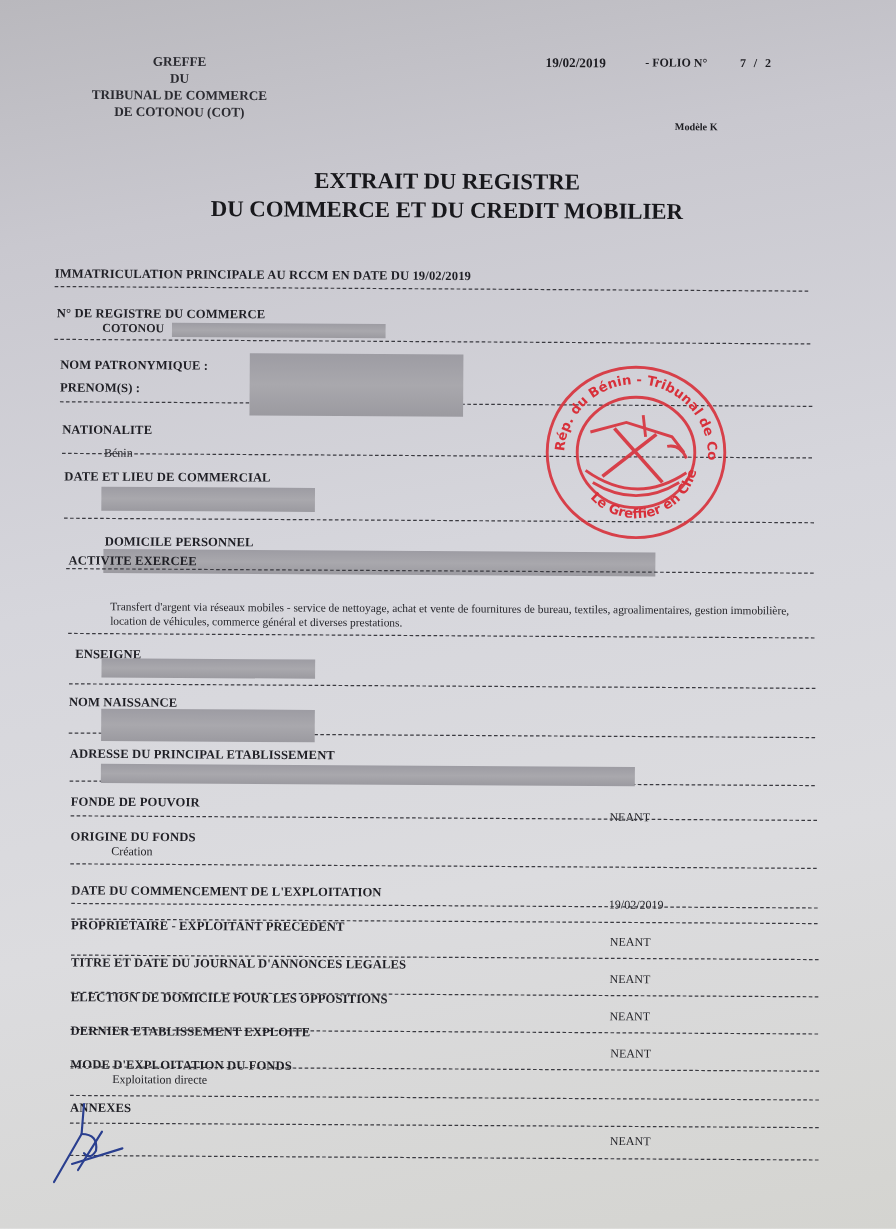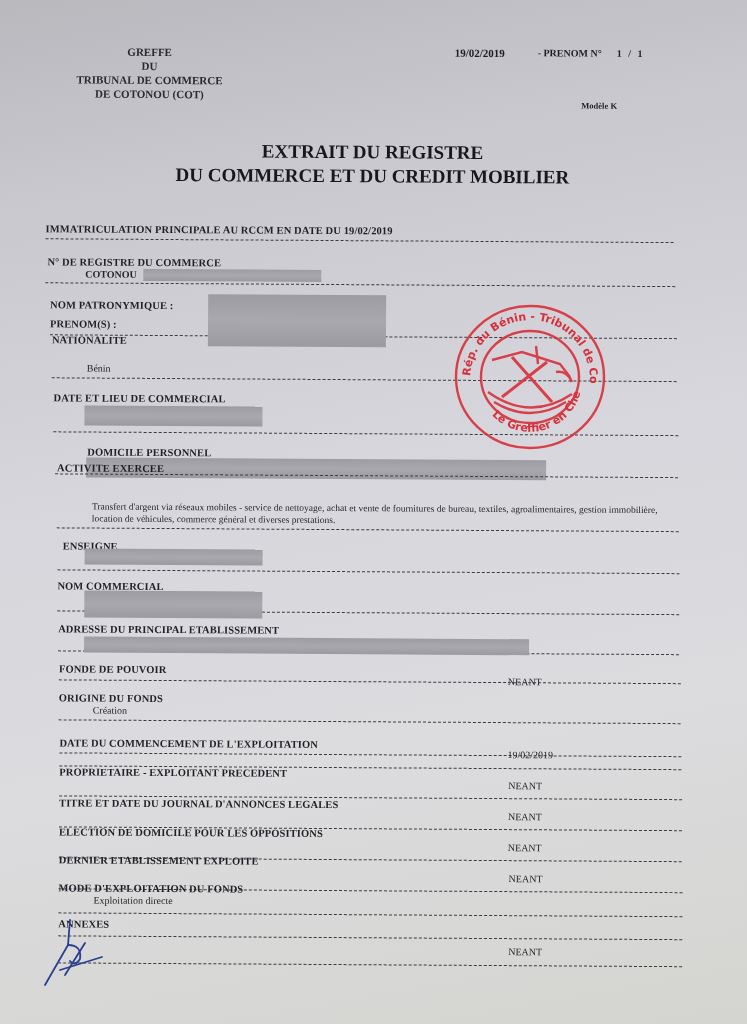--- a/index.html
+++ b/index.html
@@ -8,21 +8,21 @@
     background: linear-gradient(170deg, #b9b8bd 0%, #c9c8cf 18%, #d6d6dc 45%, #dcdcdf 70%, #d4d4d0 100%);
     font-family: "Liberation Serif", "DejaVu Serif", serif;
     color: #1d1d22;
   }
   .page { position: absolute; inset: 0; transform: rotate(0.35deg); transform-origin: 0 0; }
   .abs { position: absolute; white-space: nowrap; }
   .hdr-left { left: 60px; top: 44px; width: 180px; text-align: center; font-size: 11px; line-height: 14px; font-weight: bold; color:#2a2a30; }
   .hdr-date { left: 455px; top: 44px; font-size: 11px; font-weight: bold; }
   .hdr-folio { left: 538px; top: 44px; font-size: 10px; font-weight: bold; }
   .hdr-page { left: 617px; top: 44px; font-size: 10px; font-weight: bold; word-spacing: 4px; }
-  .hdr-model { left: 563px; top: 97px; font-size: 8.5px; font-weight: bold; margin-left: 19px; }
+  .hdr-model { left: 563px; top: 97px; font-size: 8.5px; font-weight: bold; }
   .title { left: 0; width: 747px; text-align: center; font-weight: bold; font-size: 19px; line-height: 24px; top: 138px; color: #18181c; }
   .lbl { font-size: 10.5px; font-weight: bold; letter-spacing: 0.1px; color:#1f1f25; }
   .val { font-size: 10px; color:#25252a; }
   .val-r { font-size: 10px; color:#25252a; }
   .dash { position: absolute; height: 0; border-top: 1.6px dashed #3a3a40; }
   .redact { position: absolute; background: linear-gradient(180deg,#9d9ca3,#a9a8ad 50%,#9b9aa0); }
   .activity { left: 95px; top: 500px; font-size: 9.5px; line-height: 12px; white-space: normal; width: 570px; }
   .stamp { position: absolute; left: 452px; top: 302px; width: 156px; height: 150px; }
   .sig { position: absolute; left: 40px; top: 915px; width: 75px; height: 80px; }
 </style>
@@ -32,63 +32,63 @@
 <div class="page">
 
   <div class="abs hdr-left">
     <div>GREFFE</div>
     <div>DU</div>
     <div>TRIBUNAL DE COMMERCE</div>
     <div>DE COTONOU (COT)</div>
   </div>
 
   <div class="abs hdr-date">19/02/2019</div>
-  <div class="abs hdr-folio">- PRENOM N°</div>
-  <div class="abs hdr-page">1 / 1</div>
+  <div class="abs hdr-folio">- FOLIO N°</div>
+  <div class="abs hdr-page">7 / 2</div>
   <div class="abs hdr-model">Modèle K</div>
 
   <div class="abs title">
     <div>EXTRAIT DU REGISTRE</div>
     <div>DU COMMERCE ET DU CREDIT MOBILIER</div>
   </div>
 
   <div class="abs lbl" style="left:47px;top:223px;">IMMATRICULATION PRINCIPALE AU RCCM EN DATE DU 19/02/2019</div>
   <div class="dash" style="left:47px;width:628px;top:238px;"></div>
 
   <div class="abs lbl" style="left:49px;top:256px;">N° DE REGISTRE DU COMMERCE</div>
   <div class="abs val" style="left:87px;top:268px;font-weight:bold;">COTONOU</div>
   <div class="redact" style="left:145px;top:268px;width:178px;height:12px;"></div>
   <div class="dash" style="left:47px;width:630px;top:282px;"></div>
 
   <div class="abs lbl" style="left:52px;top:299px;">NOM PATRONYMIQUE :</div>
   <div class="abs lbl" style="left:52px;top:318px;text-align:right;">PRENOM(S) :</div>
   <div class="dash" style="left:52px;width:627px;top:334px;"></div>
   <div class="redact" style="left:210px;top:293px;width:178px;height:52px;"></div>
 
-  <div class="abs lbl" style="left:54px;top:334px;">NATIONALITE</div>
-  <div class="abs val" style="left:89px;top:362px;">Bénin</div>
+  <div class="abs lbl" style="left:54px;top:353px;">NATIONALITE</div>
+  <div class="abs val" style="left:89px;top:372px;">Bénin</div>
   <div class="dash" style="left:54px;width:625px;top:377px;"></div>
 
   <div class="abs lbl" style="left:56px;top:392px;">DATE ET LIEU DE COMMERCIAL</div>
   <div class="redact" style="left:87px;top:405px;width:178px;height:20px;"></div>
   <div class="dash" style="left:56px;width:625px;top:431px;"></div>
 
   <div class="abs lbl" style="left:58px;top:446px;margin-left:32px;">DOMICILE PERSONNEL</div>
   <div class="redact" style="left:89px;top:457px;width:460px;height:20px;"></div>
   <div class="dash" style="left:58px;width:623px;top:473px;"></div>
 
   <div class="abs lbl" style="left:60px;top:462px;">ACTIVITE EXERCEE</div>
   <div class="abs val activity">Transfert d'argent via réseaux mobiles - service de nettoyage, achat et vente de fournitures de bureau, textiles, agroalimentaires, gestion immobilière, location de véhicules, commerce général et diverses prestations.</div>
   <div class="dash" style="left:60px;width:622px;top:527px;"></div>
 
   <div class="abs lbl" style="left:66px;top:540px;">ENSEIGNE</div>
   <div class="redact" style="left:88px;top:548px;width:178px;height:16px;"></div>
   <div class="dash" style="left:61px;width:622px;top:569px;"></div>
 
-  <div class="abs lbl" style="left:61px;top:580px;">NOM COMMERCIAL</div>
+  <div class="abs lbl" style="left:61px;top:580px;">NOM NAISSANCE</div>
   <div class="dash" style="left:61px;width:622px;top:610px;"></div>
   <div class="redact" style="left:88px;top:590px;width:178px;height:27px;"></div>
 
   <div class="abs lbl" style="left:62px;top:623px;">ADRESSE DU PRINCIPAL ETABLISSEMENT</div>
   <div class="dash" style="left:62px;width:621px;top:650px;"></div>
   <div class="redact" style="left:88px;top:636px;width:445px;height:16px;"></div>
 
   <div class="abs lbl" style="left:63px;top:663px;">FONDE DE POUVOIR</div>
   <div class="abs val-r" style="left:512px;top:673px;">NEANT</div>
   <div class="dash" style="left:63px;width:622px;top:679px;"></div>

